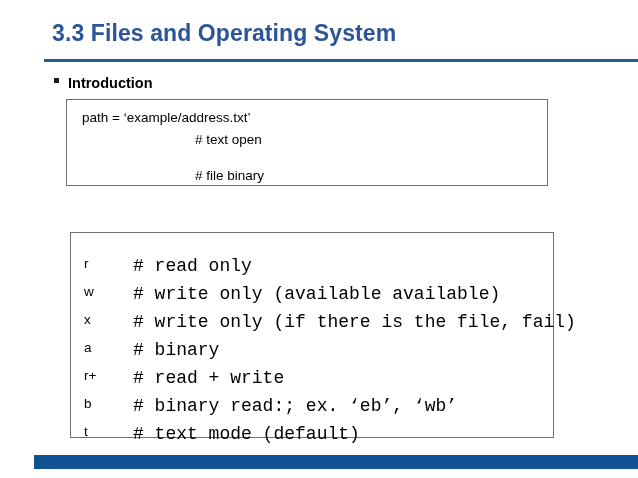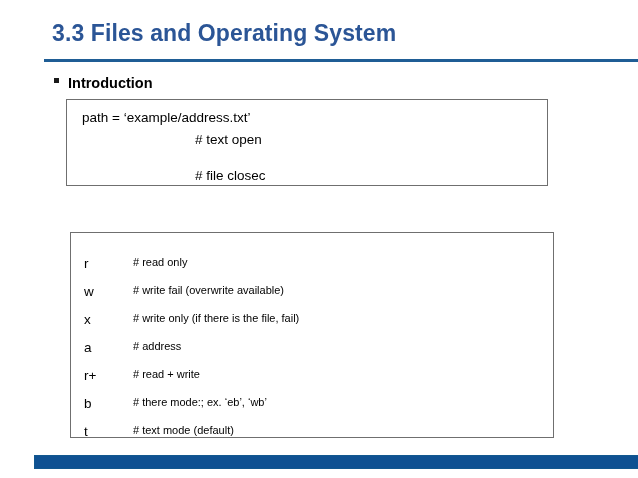--- a/index.html
+++ b/index.html
@@ -108,23 +108,24 @@
   .mode-key {
     position: absolute;
     left: 13px;
     font-size: 13.5px;
     color: #000000;
     white-space: pre;
   }
   .mode-desc {
     position: absolute;
     left: 62px;
-    font-size: 11px;
+    font-size: 18px;
     color: #000000;
     white-space: pre;
+    font-family: Liberation Mono, monospace;
   }
 
   
   #bottom-bar {
     position: absolute;
     left: 10px;
     top: 455px;
     width: 618px;
     height: 14px;
     background: #0f5192;
@@ -142,49 +143,49 @@
   <div id="title-rule"></div>
 
   <div class="bullet-line" id="bullet-intro">
     <span class="bullet-mark"></span>
     <span class="bullet-text">Introduction</span>
   </div>
 
   <div class="code-box" id="code-box-1">
     <div class="code-line" id="b1-line-1">path = ‘example/address.txt’</div>
     <div class="code-line" id="b1-line-2"># text open</div>
-    <div class="code-line" id="b1-line-3"># file closec</div>
+    <div class="code-line" id="b1-line-3"># file binary</div>
   </div>
 
 
   <div class="code-box" id="code-box-2">
 
     <div class="mode-row" style="top:23px;">
       <span class="mode-key">r</span>
       <span class="mode-desc"># read only</span>
     </div>
     <div class="mode-row" style="top:51px;">
       <span class="mode-key">w</span>
-      <span class="mode-desc"># write fail (overwrite available)</span>
+      <span class="mode-desc"># write only (available available)</span>
     </div>
     <div class="mode-row" style="top:79px;">
       <span class="mode-key">x</span>
       <span class="mode-desc"># write only (if there is the file, fail)</span>
     </div>
     <div class="mode-row" style="top:107px;">
       <span class="mode-key">a</span>
-      <span class="mode-desc"># address</span>
+      <span class="mode-desc"># binary</span>
     </div>
     <div class="mode-row" style="top:135px;">
       <span class="mode-key">r+</span>
       <span class="mode-desc"># read + write</span>
     </div>
     <div class="mode-row" style="top:163px;">
       <span class="mode-key">b</span>
-      <span class="mode-desc"># there mode:; ex. ‘eb’, ‘wb’</span>
+      <span class="mode-desc"># binary read:; ex. ‘eb’, ‘wb’</span>
     </div>
     <div class="mode-row" style="top:191px;">
       <span class="mode-key">t</span>
       <span class="mode-desc"># text mode (default)</span>
     </div>
 
   </div>
 
   <div id="bottom-bar"></div>
 

